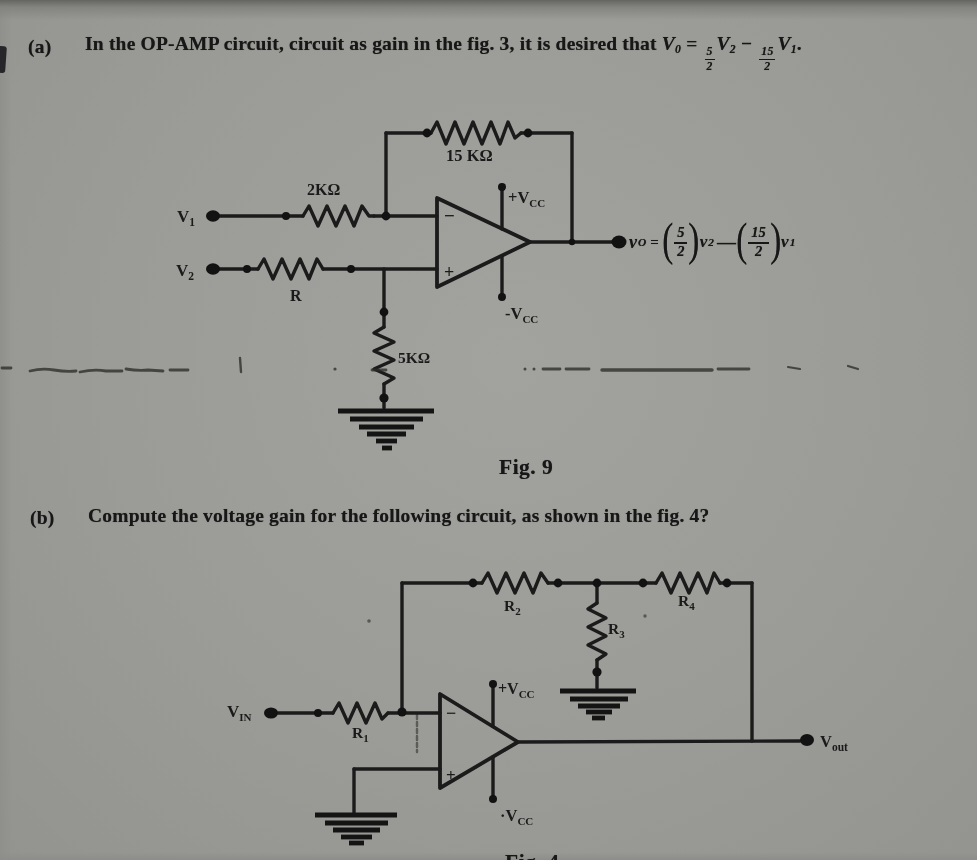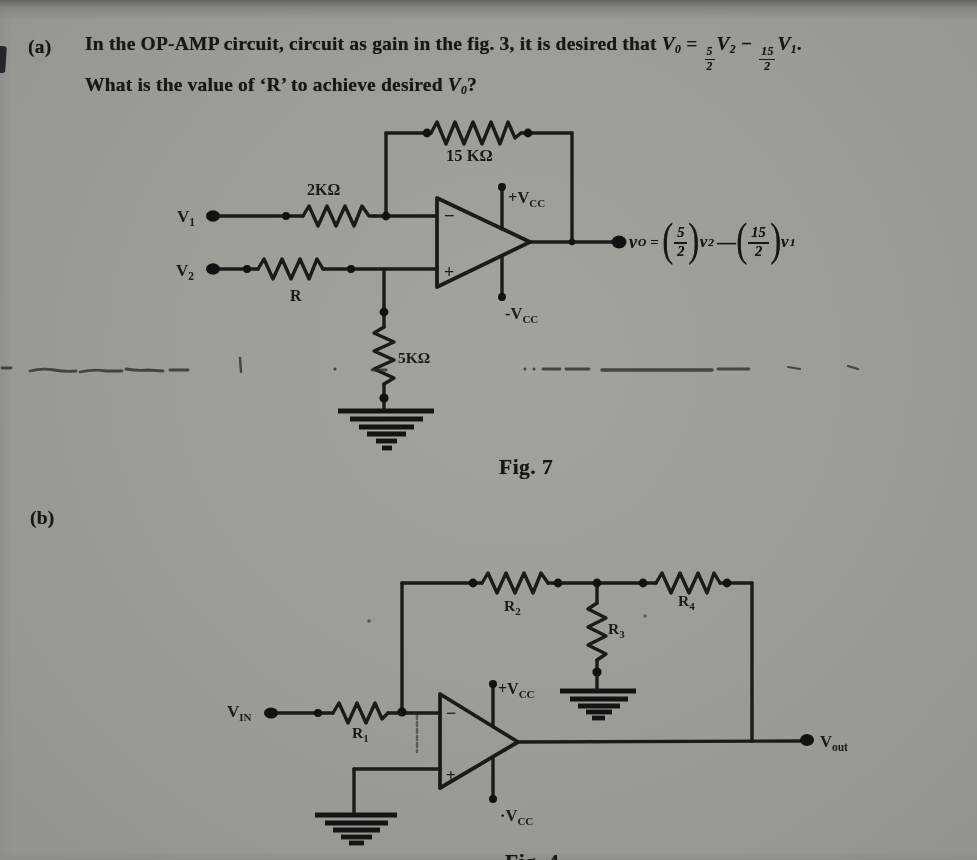--- a/index.html
+++ b/index.html
@@ -56,23 +56,20 @@
           <span class="n">5</span>
           <span class="d">2</span>
         </span><span class="it">V</span><sub class="s it">2</sub>
     <span>−</span>
     <span class="ifrac">
           <span class="n">15</span>
           <span class="d">2</span>
         </span><span class="it">V</span><sub class="s it">1</sub><span>.</span>
   </div>
 
-  <div class="txt f19" style="left:85px;top:74px;">
-    <span>What is the value of ‘R’ to achieve desired </span><span class="it">V</span><sub class="s it">0</sub><span>?</span>
-  </div>
 
   <svg style="left:140px;top:100px;" width="520" height="370" viewBox="140 100 520 370">
     <g stroke="#1b1b1b" stroke-width="3.4" fill="none" stroke-linecap="round" stroke-linejoin="round">
 
       <line x1="214" y1="216" x2="303" y2="216"></line>
       <polyline points="303,216 309,206 318,226 327,206 336,226 345,206 354,226 362,206 369,216 374,216"></polyline>
       <line x1="374" y1="216" x2="437" y2="216"></line>
 
       <line x1="386" y1="216" x2="386" y2="133"></line>
       <line x1="386" y1="133" x2="431" y2="133"></line>
@@ -171,23 +168,24 @@
       <circle cx="534" cy="369" r="1.5" fill="#2c2c2a" stroke="none"></circle>
       <line x1="543" y1="369" x2="560" y2="369"></line>
       <line x1="566" y1="369" x2="589" y2="369"></line>
       <line x1="602" y1="370" x2="712" y2="370" stroke-width="3.4"></line>
       <line x1="718" y1="369" x2="749" y2="369"></line>
       <line x1="788" y1="367" x2="800" y2="369" stroke-width="2.2"></line>
       <line x1="848" y1="366" x2="858" y2="369" stroke-width="2.2"></line>
     </g>
   </svg>
 
-  <div class="txt cap" style="left:499px;top:455px;">Fig. 7</div>
+  <div class="txt cap" style="left:499px;top:455px;">Fig. 9</div>
 
   <div class="txt f19" style="left:30px;top:507px;">(b)</div>
+  <div class="txt f19" style="left:88px;top:505px;">Compute the voltage gain for the following circuit, as shown in the fig. 4?</div>
 
   <svg style="left:220px;top:560px;" width="670" height="300" viewBox="220 560 670 300">
     <g stroke="#1b1b1b" stroke-width="3.4" fill="none" stroke-linecap="round" stroke-linejoin="round">
 
       <line x1="278" y1="713" x2="333" y2="713"></line>
       <polyline points="333,713 339,703 348,723 357,703 366,723 375,703 382,719 388,713"></polyline>
       <line x1="388" y1="713" x2="440" y2="713"></line>
 
       <line x1="402" y1="713" x2="402" y2="583"></line>
 

